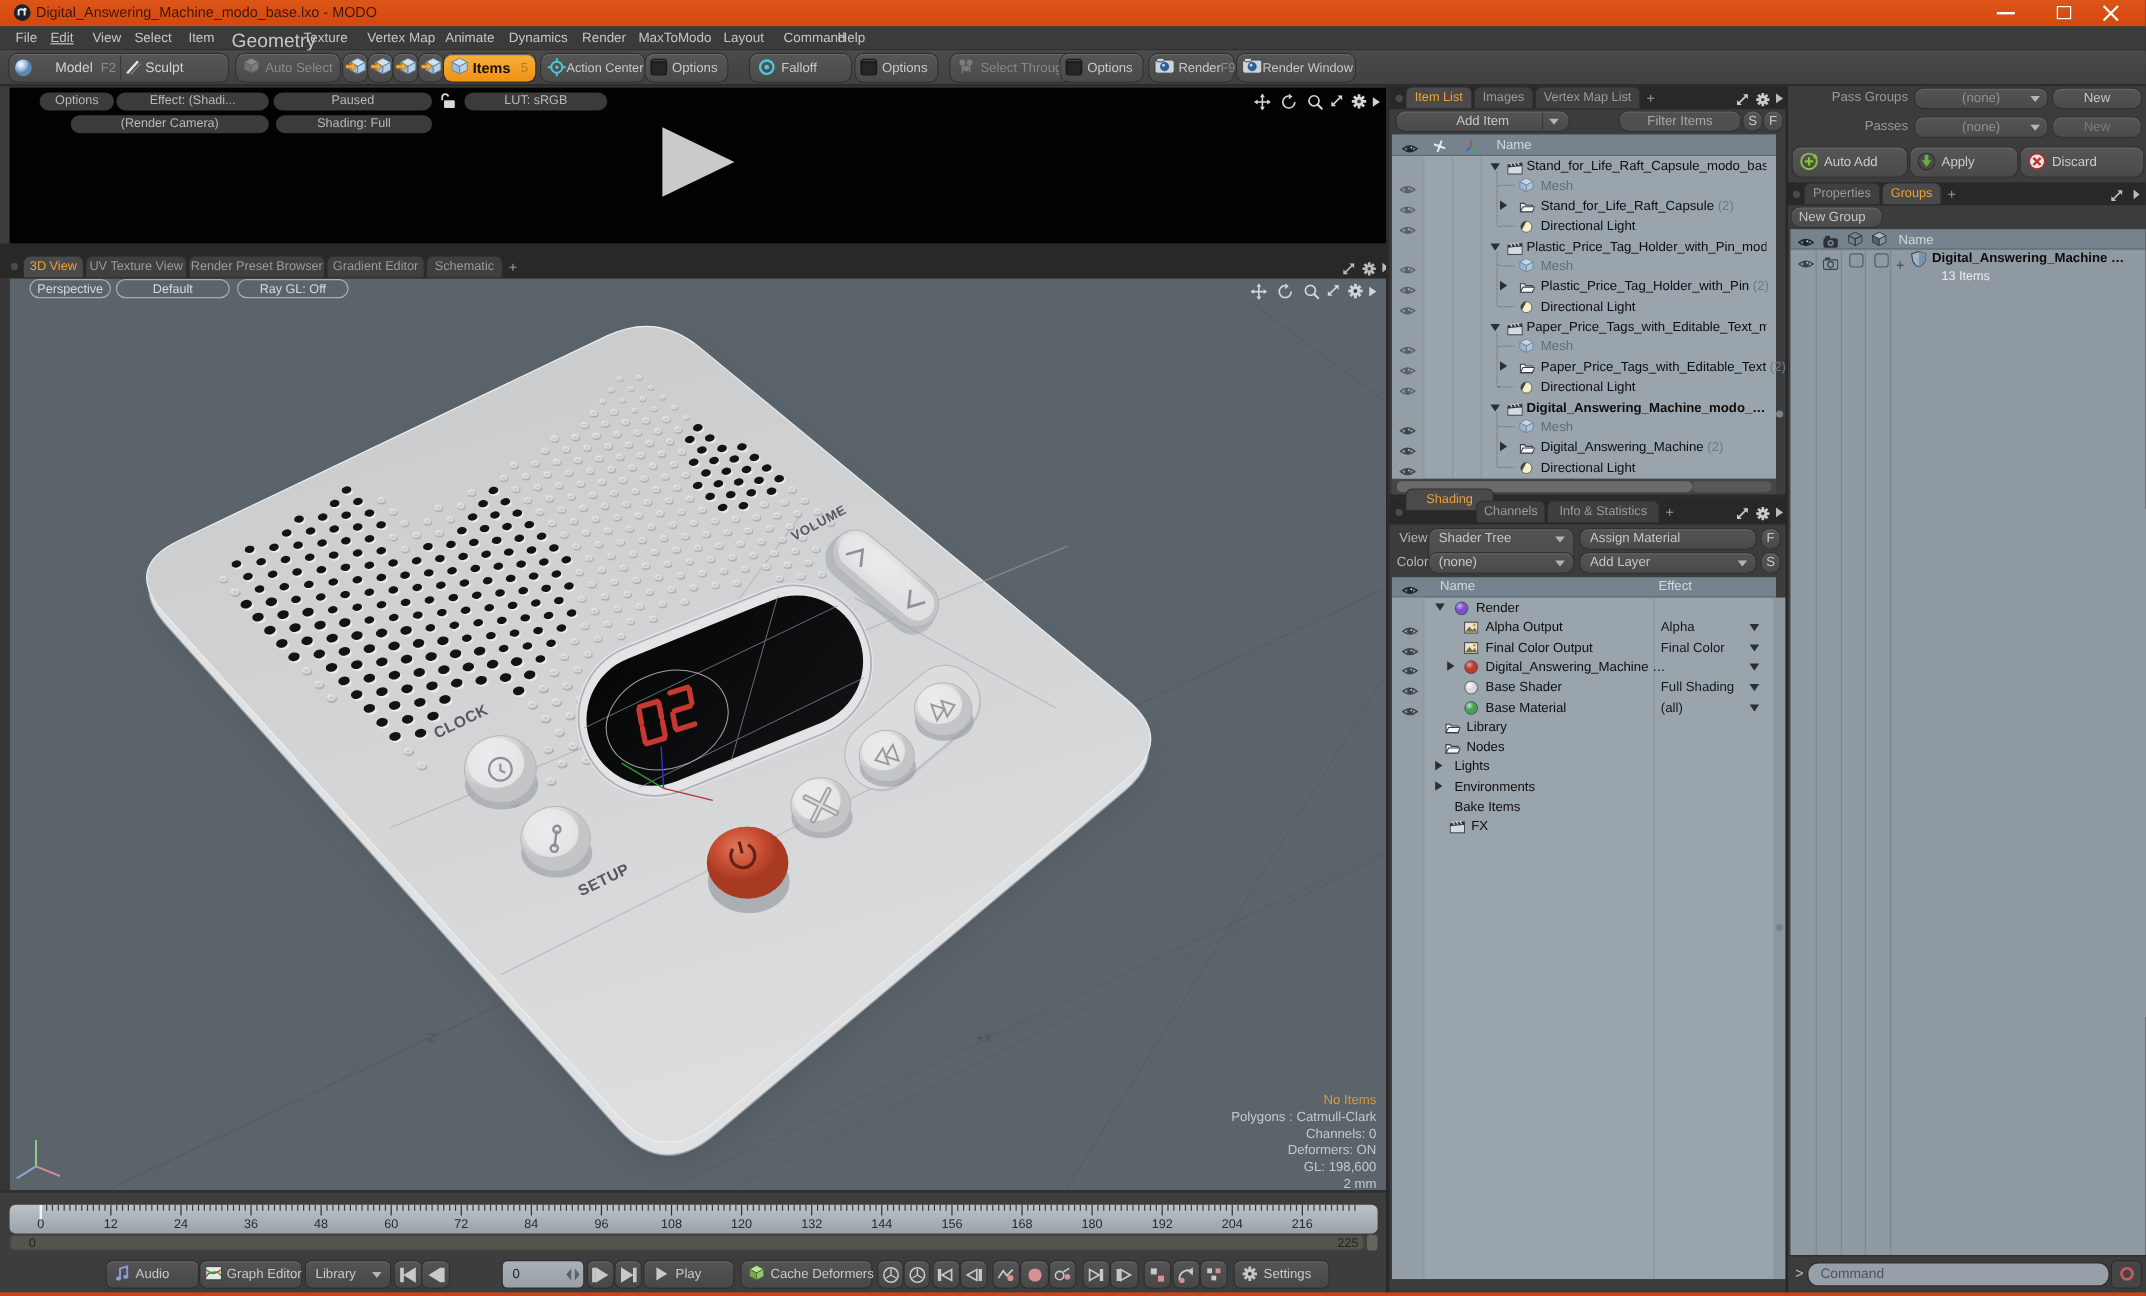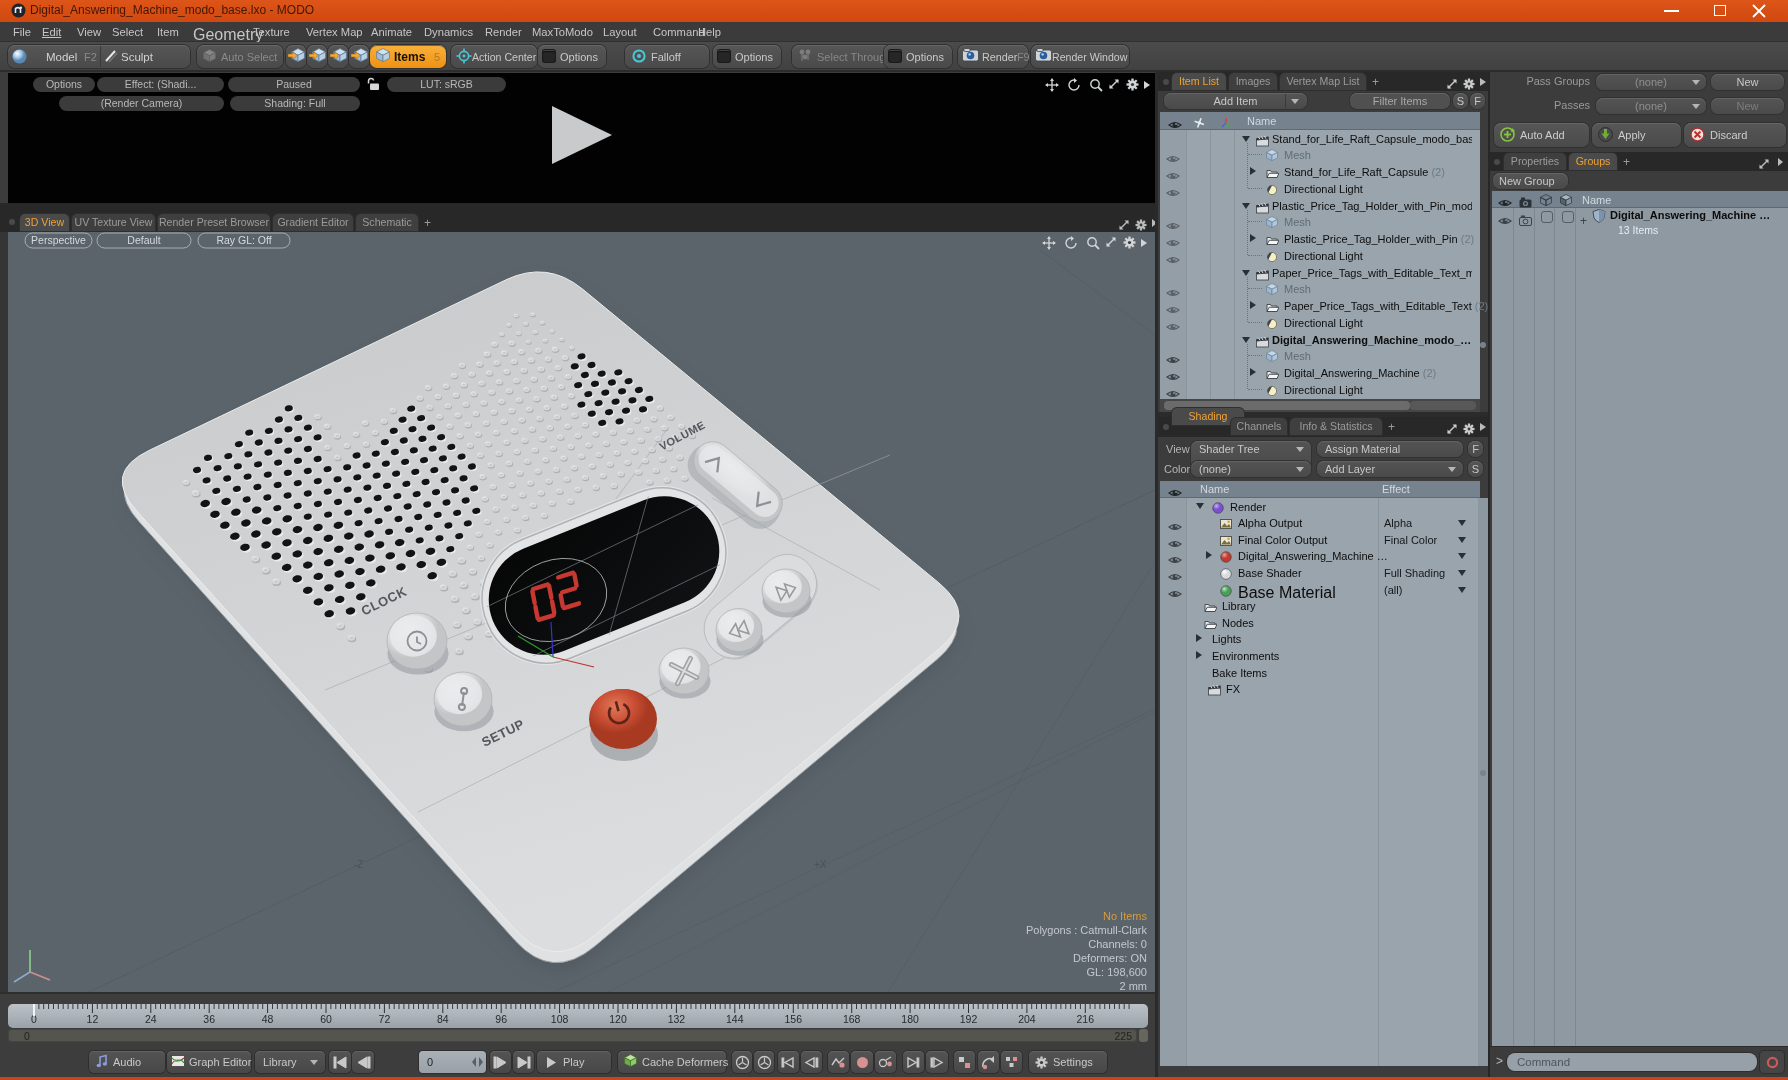--- a/index.html
+++ b/index.html
@@ -1673,21 +1673,21 @@
 <div style="position:absolute;left:1220px;top:583px"><svg width="12" height="12" viewBox="0 0 12 12" style="">
       <defs>
         <radialGradient id="g1220583" cx="35%" cy="30%">
           <stop offset="0%" stop-color="#b8e8c0"></stop>
           <stop offset="70%" stop-color="#4a9e58"></stop>
           <stop offset="100%" stop-color="#4a9e58"></stop>
         </radialGradient>
       </defs>
       <circle cx="6" cy="6" r="5.3" fill="url(#g1220583)" stroke="#3a3e42" stroke-width="0.6"></circle>
     </svg></div>
-<div style="position:absolute;left:1238px;top:584px;color:#0d0d0d;font-size:16px;">Base Material</div>
+<div style="position:absolute;left:1238px;top:584px;color:#0d0d0d;font-size:11px;">Base Material</div>
 <div style="position:absolute;left:1384px;top:584px;color:#14181b;font-size:11px;">(all)</div>
 <div style="position:absolute;left:1458px;top:587px;width:0;height:0;border-top:6.75px solid #2a2f34;border-left:4.5px solid transparent;border-right:4.5px solid transparent"></div>
 <div style="position:absolute;left:1204px;top:599px"><svg width="13" height="12" viewBox="0 0 13 12" style="">
       <path d="M1,10.5 L1,3.5 L4.5,3.5 L5.5,5 L11,5 L11,10.5 Z" fill="#e9ebed" stroke="#3c4146" stroke-width="0.9"></path>
       <path d="M1,10.5 L3.2,6.3 L13,6.3 L11,10.5 Z" fill="#f5f6f7" stroke="#3c4146" stroke-width="0.9"></path>
     </svg></div>
 <div style="position:absolute;left:1222px;top:600px;color:#0d0d0d;font-size:11px;">Library</div>
 <div style="position:absolute;left:1204px;top:616px"><svg width="13" height="12" viewBox="0 0 13 12" style="">
       <path d="M1,10.5 L1,3.5 L4.5,3.5 L5.5,5 L11,5 L11,10.5 Z" fill="#e9ebed" stroke="#3c4146" stroke-width="0.9"></path>
       <path d="M1,10.5 L3.2,6.3 L13,6.3 L11,10.5 Z" fill="#f5f6f7" stroke="#3c4146" stroke-width="0.9"></path>

